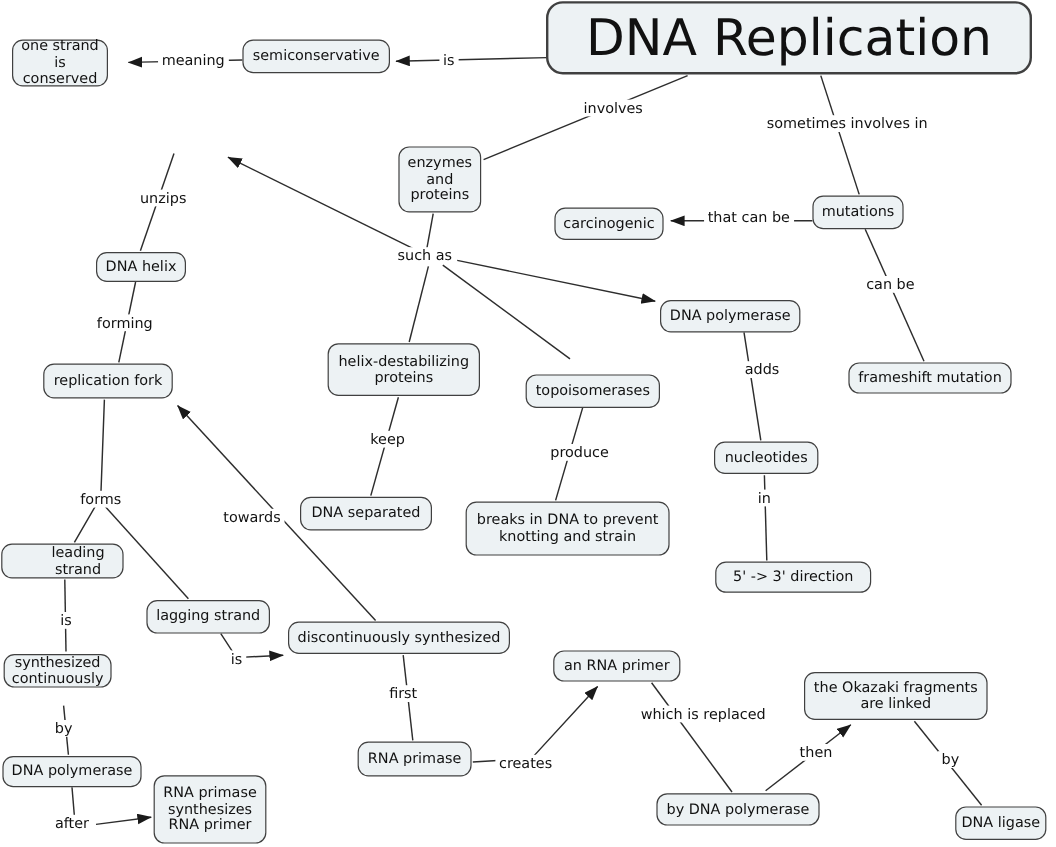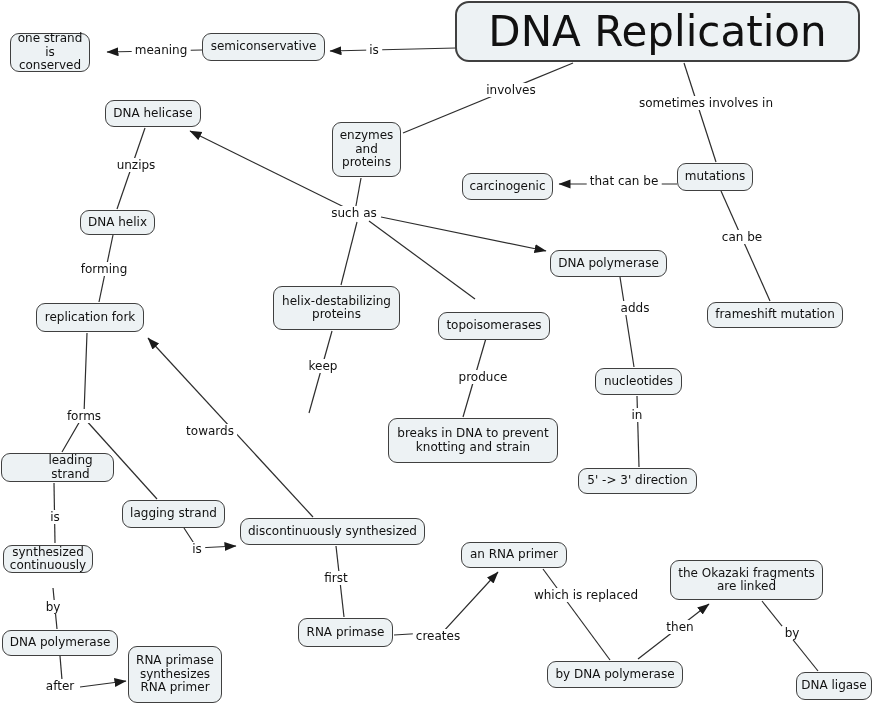--- a/index.html
+++ b/index.html
@@ -72,38 +72,38 @@
       <polyline points="762,601 818,671"></polyline>
       <polyline points="620,277 634,367"></polyline>
       <polyline points="637,396 639,467"></polyline>
       <polyline points="489,328 463,417"></polyline>
       <polyline points="332,331 309,413"></polyline>
     </svg>
 <div class="node title-node" style="left: 455px; top: 1px; width: 405px; height: 61px;">DNA Replication</div>
     <div class="node" style="left: 10px; top: 33px; width: 80px; height: 39px;">one strand
 is conserved</div>
     <div class="node" style="left: 202px; top: 33px; width: 123px; height: 28px;">semiconservative</div>
-    <div class="node" style="left: 105px; top: 100px; width: 96px; height: 27px;">DNA helicase</div>
     <div class="node" style="left: 332px; top: 122px; width: 69px; height: 55px;">enzymes
 and
 proteins</div>
     <div class="node" style="left: 462px; top: 173px; width: 91px; height: 27px;">carcinogenic</div>
     <div class="node" style="left: 677px; top: 163px; width: 76px; height: 28px;">mutations</div>
     <div class="node" style="left: 80px; top: 210px; width: 75px; height: 25px;">DNA helix</div>
     <div class="node" style="left: 550px; top: 250px; width: 117px; height: 27px;">DNA polymerase</div>
     <div class="node" style="left: 707px; top: 302px; width: 136px; height: 26px;">frameshift mutation</div>
     <div class="node" style="left: 36px; top: 303px; width: 108px; height: 29px;">replication fork</div>
     <div class="node" style="left: 273px; top: 286px; width: 127px; height: 44px;">helix-destabilizing
 proteins</div>
     <div class="node" style="left: 438px; top: 312px; width: 112px; height: 28px;">topoisomerases</div>
     <div class="node" style="left: 595px; top: 368px; width: 87px; height: 27px;">nucleotides</div>
+    <div class="node" style="left: 250px; top: 414px; width: 110px; height: 28px;">DNA separated</div>
     <div class="node" style="left: 388px; top: 418px; width: 170px; height: 45px;">breaks in DNA to prevent
 knotting and strain</div>
-    <div class="node" style="left: 578px; top: 468px; width: 119px; height: 26px;">5' -&gt; 3' direction</div>
-    <div class="node" style="left: 1px; top: 453px; width: 113px; height: 29px; padding-left: 28px;">leading strand</div>
+    <div class="node" style="left: 596px; top: 468px; width: 130px; height: 26px;">5' -&gt; 3' direction</div>
+    <div class="node" style="left: 1px; top: 453px; width: 102px; height: 29px; padding-left: 28px;">leading strand</div>
     <div class="node" style="left: 122px; top: 500px; width: 103px; height: 28px;">lagging strand</div>
     <div class="node" style="left: 240px; top: 518px; width: 185px; height: 27px;">discontinuously synthesized</div>
     <div class="node" style="left: 3px; top: 545px; width: 90px; height: 28px;">synthesized
 continuously</div>
     <div class="node" style="left: 461px; top: 542px; width: 106px; height: 26px;">an RNA primer</div>
     <div class="node" style="left: 670px; top: 560px; width: 153px; height: 40px;">the Okazaki fragments
 are linked</div>
     <div class="node" style="left: 2px; top: 630px; width: 116px; height: 26px;">DNA polymerase</div>
     <div class="node" style="left: 298px; top: 618px; width: 95px; height: 29px;">RNA primase</div>
     <div class="node" style="left: 547px; top: 661px; width: 136px; height: 27px;">by DNA polymerase</div>

